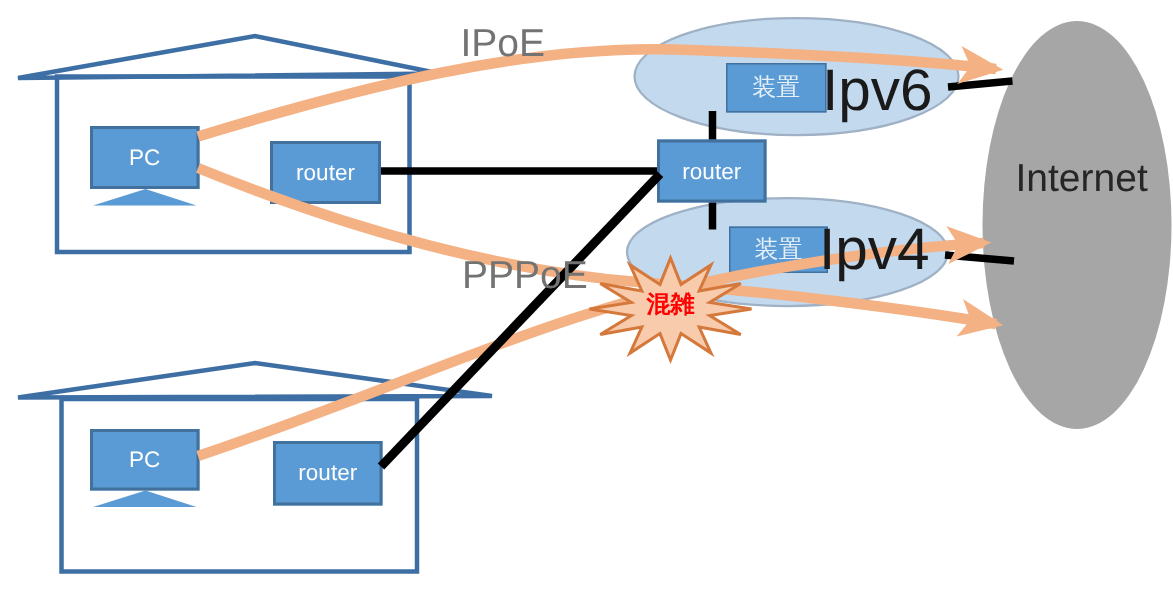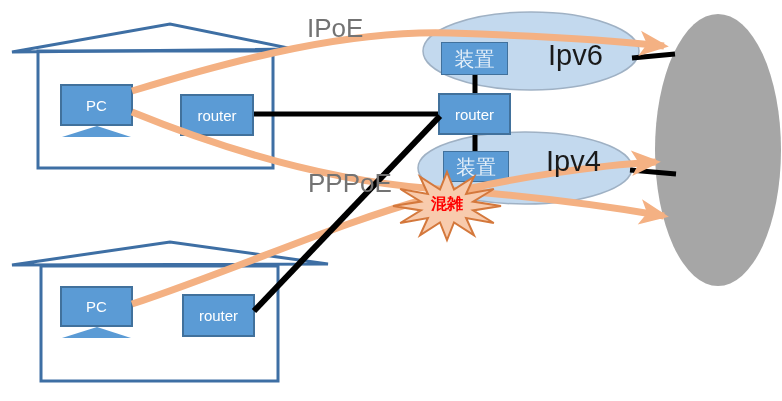--- a/index.html
+++ b/index.html
@@ -23,26 +23,26 @@
   .flow-fill  { fill:var(--flow-orange,#F4B183); }
   .burst      { fill:var(--burst-fill,#F8CBAD); stroke:var(--burst-border,#D4783C); stroke-width:2; stroke-linejoin:miter; }
 
   
   .node {
     position:absolute; box-sizing:border-box; z-index:2;
     background:var(--node-fill,#5B9BD5); border:2px solid var(--node-border,#41719C);
     display:flex; align-items:center; justify-content:center;
     color:#fff; font-size:15px; line-height:1;
   }
-  .node.device { border-width:1.5px; color:rgba(255,255,255,.85); font-size:20px; }
+  .node.device { border-width:1.5px; color:rgba(255,255,255,.85); font-size:16px;margin-left:43px; }
 
   
   .lbl { position:absolute; z-index:4; color:#737373; white-space:nowrap; line-height:1.1; }
   .lbl-proto { font-size:26px; }
-  .lbl-zone  { font-size:29px; color:#1a1a1a; }
+  .lbl-zone  { font-size:39px; color:#1a1a1a; }
   .lbl-internet { font-size:26px; color:#262626; }
   .lbl-congestion {
     font-size:16px; font-weight:bold; color:var(--congestion-text,#FF0000);
     width:54px; text-align:center;
   }
 </style>
 </head>
 <body>
 
 <div id="stage">
@@ -100,15 +100,16 @@
     <path class="flow" marker-end="url(#arrow)" d="M132,112 C240,156 340,181 425,188 C510,194 600,205 664,216"></path>
     <path class="flow" marker-end="url(#arrow)" d="M132,304 C240,268 340,222 430,198 C505,178 600,165 656,162"></path>
     <line class="wire w6" x1="254" y1="311" x2="440" y2="116"></line>
     <polygon class="burst" points="447,172 454,189.6 474,176.6 466.1,194 493.8,189 473.1,201.6 501,206 473.1,210.4 493.8,223 466.1,218 474,235.4 454,222.4 447,240 440,222.4 420,235.4 427.9,218 400.2,223 420.9,210.4 393,206 420.9,201.6 400.2,189 427.9,194 420,176.6 440,189.6"></polygon>
   </svg>
 
   <div class="lbl lbl-proto" style="left:307px; top:14px;">IPoE</div>
   <div class="lbl lbl-proto" style="left:308px; top:169px;">PPPoE</div>
   <div class="lbl lbl-zone" style="left:548px; top:40px;">Ipv6</div>
   <div class="lbl lbl-zone" style="left:546px; top:146px;">Ipv4</div>
+  <div class="lbl lbl-internet" style="left:677px; top:104px;">Internet</div>
   <div class="lbl lbl-congestion" style="left:420px; top:195px;">混雑</div>
 
 </div>
 
 </body></html>

